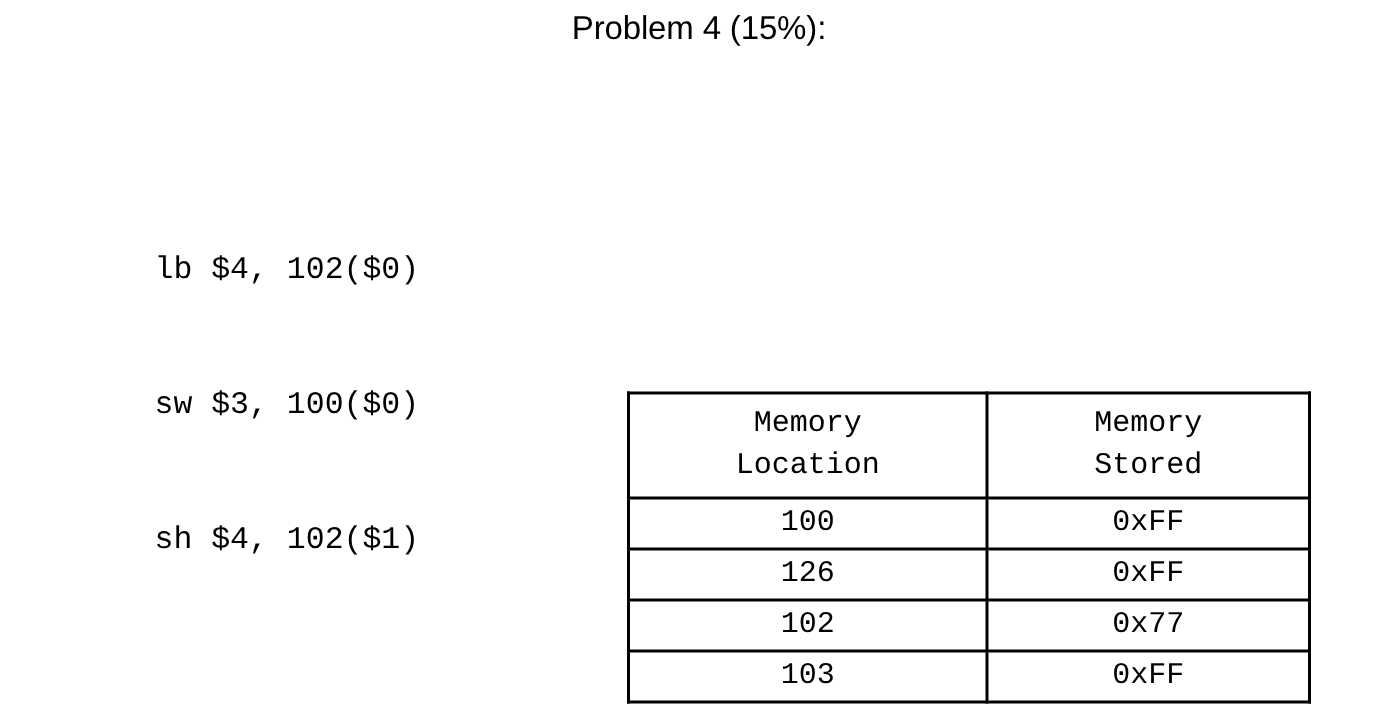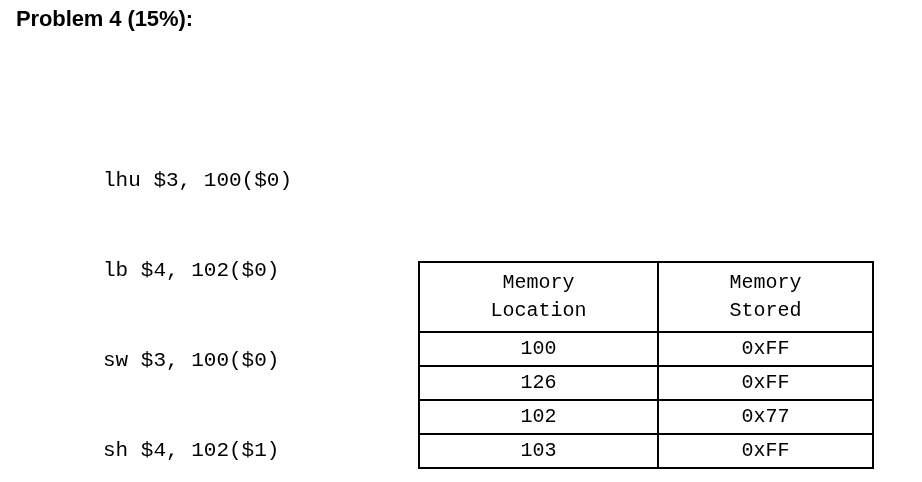--- a/index.html
+++ b/index.html
@@ -26,21 +26,22 @@
     width: 900px;
   }
   .heading-line {
     font-family: "Liberation Sans", sans-serif;
     font-size: 22px;
     line-height: 30px;
     white-space: nowrap;
     letter-spacing: -0.1px;
   }
   .heading-line.title {
-    font-weight: bold;
+    font-weight: normal;
+    text-align: center;
   }
   .heading-line.question {
     font-weight: normal;
   }
 
   
   #code-block {
     position: absolute;
     left: 103px;
     top: 106px;
@@ -95,21 +96,20 @@
   }
 </style>
 </head>
 <body>
 
 <div id="problem-heading">
   <div class="heading-line title">Problem 4 (15%):</div>
 </div>
 
 <div id="code-block">
-  <div class="code-line">lhu $3, 100($0)</div>
   <div class="code-line">lb $4, 102($0)</div>
   <div class="code-line">sw $3, 100($0)</div>
   <div class="code-line">sh $4, 102($1)</div>
 </div>
 
 <div id="memory-table-wrap">
   <table class="memory-table">
     <colgroup>
       <col class="col-loc">
       <col class="col-val">

